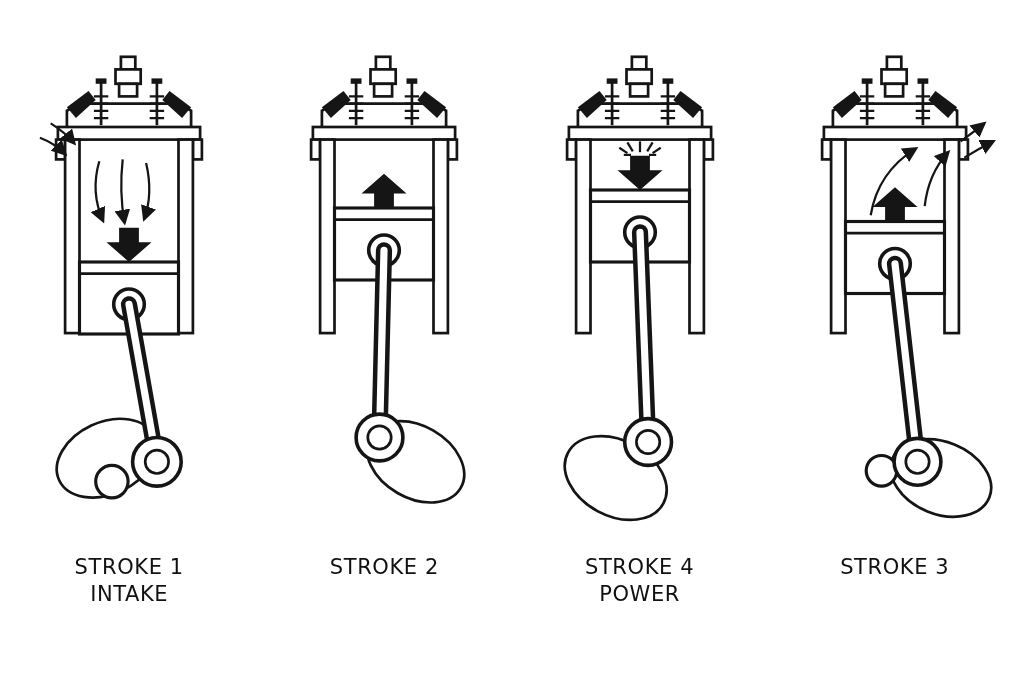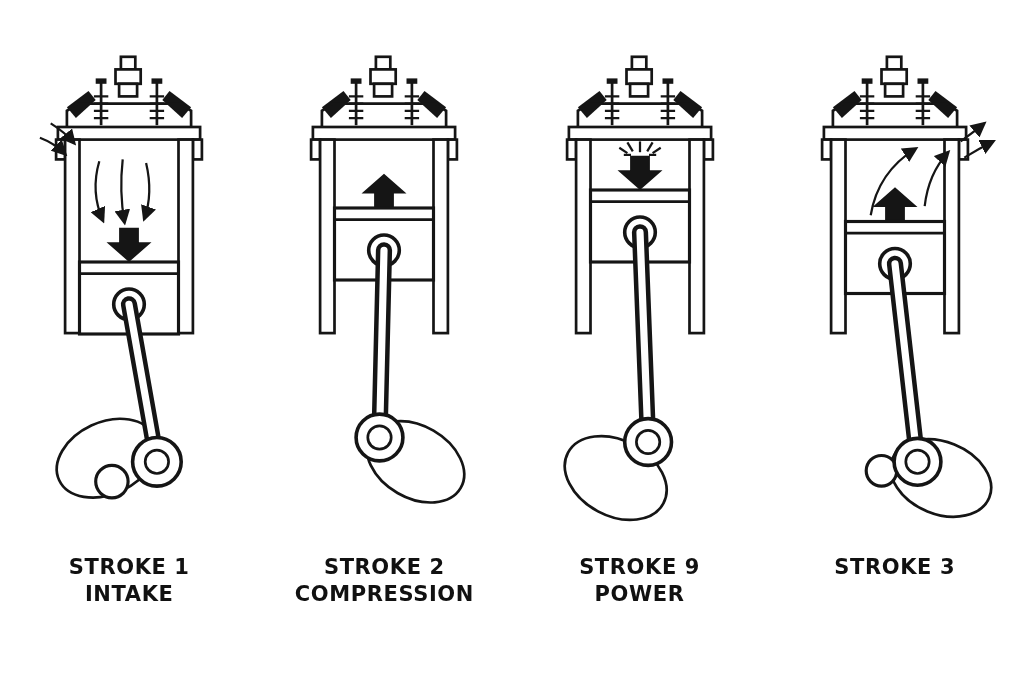--- a/index.html
+++ b/index.html
@@ -5,21 +5,21 @@
   html,body{margin:0;padding:0;background:#ffffff;}
   .canvas{
     width:1024px;height:683px;background:#ffffff;overflow:hidden;
     display:flex;justify-content:space-evenly;align-items:flex-start;
     padding-top:55px;box-sizing:border-box;
     font-family:"DejaVu Sans","Liberation Sans",sans-serif;
   }
   .panel{display:flex;flex-direction:column;align-items:center;width:252px;}
   .engine-svg{display:block;}
   .label{
-    text-align:center;margin-top:4px;font-weight:700;font-size:21px;
+    text-align:center;margin-top:4px;font-weight:400;font-size:21px;
     letter-spacing:0.6px;color:#111;line-height:1.3;white-space:nowrap;
   }
 </style>
 </head>
 <body>
 
 <svg width="0" height="0" style="position:absolute" aria-hidden="true">
   <defs>
 
     <g id="g-top">
@@ -106,21 +106,20 @@
       <g>
         <ellipse cx="150" cy="452" rx="58" ry="40" transform="rotate(30 150 452)" fill="#fff" stroke="#151515" stroke-width="3"></ellipse>
         <line x1="115" y1="217" x2="110" y2="425" stroke="#151515" stroke-width="18" stroke-linecap="round"></line>
         <line x1="115" y1="217" x2="110" y2="425" stroke="#ffffff" stroke-width="8" stroke-linecap="round"></line>
         <circle cx="110" cy="425" r="26" fill="#fff" stroke="#151515" stroke-width="4"></circle>
         <circle cx="110" cy="425" r="13" fill="#fff" stroke="#151515" stroke-width="3"></circle>
       </g>
     </svg>
     <div class="label">
       <div>STROKE 2</div>
-      <div>COMPRESSION</div>
     </div>
   </div>
 
   <div class="panel">
     <svg class="engine-svg" width="230" height="495" viewBox="0 0 230 550">
       <use href="#g-top"></use>
       <use href="#g-cyl"></use>
 
       <g stroke="#151515" stroke-width="2.5">
         <line x1="115" y1="96" x2="115" y2="108"></line>
@@ -135,21 +134,21 @@
       <use href="#g-piston" transform="translate(0,150)"></use>
       <g>
         <ellipse cx="88" cy="470" rx="60" ry="42" transform="rotate(28 88 470)" fill="#fff" stroke="#151515" stroke-width="3"></ellipse>
         <line x1="115" y1="197" x2="124" y2="430" stroke="#151515" stroke-width="18" stroke-linecap="round"></line>
         <line x1="115" y1="197" x2="124" y2="430" stroke="#ffffff" stroke-width="8" stroke-linecap="round"></line>
         <circle cx="124" cy="430" r="26" fill="#fff" stroke="#151515" stroke-width="4"></circle>
         <circle cx="124" cy="430" r="13" fill="#fff" stroke="#151515" stroke-width="3"></circle>
       </g>
     </svg>
     <div class="label">
-      <div>STROKE 9</div>
+      <div>STROKE 4</div>
       <div>POWER</div>
     </div>
   </div>
 
   <div class="panel">
     <svg class="engine-svg" width="230" height="495" viewBox="0 0 230 550">
       <defs>
         <marker id="ah4" viewBox="0 0 10 10" refX="8" refY="5" markerWidth="7" markerHeight="7" orient="auto">
           <path d="M0,0 L10,5 L0,10 z" fill="#151515"></path>
         </marker>

